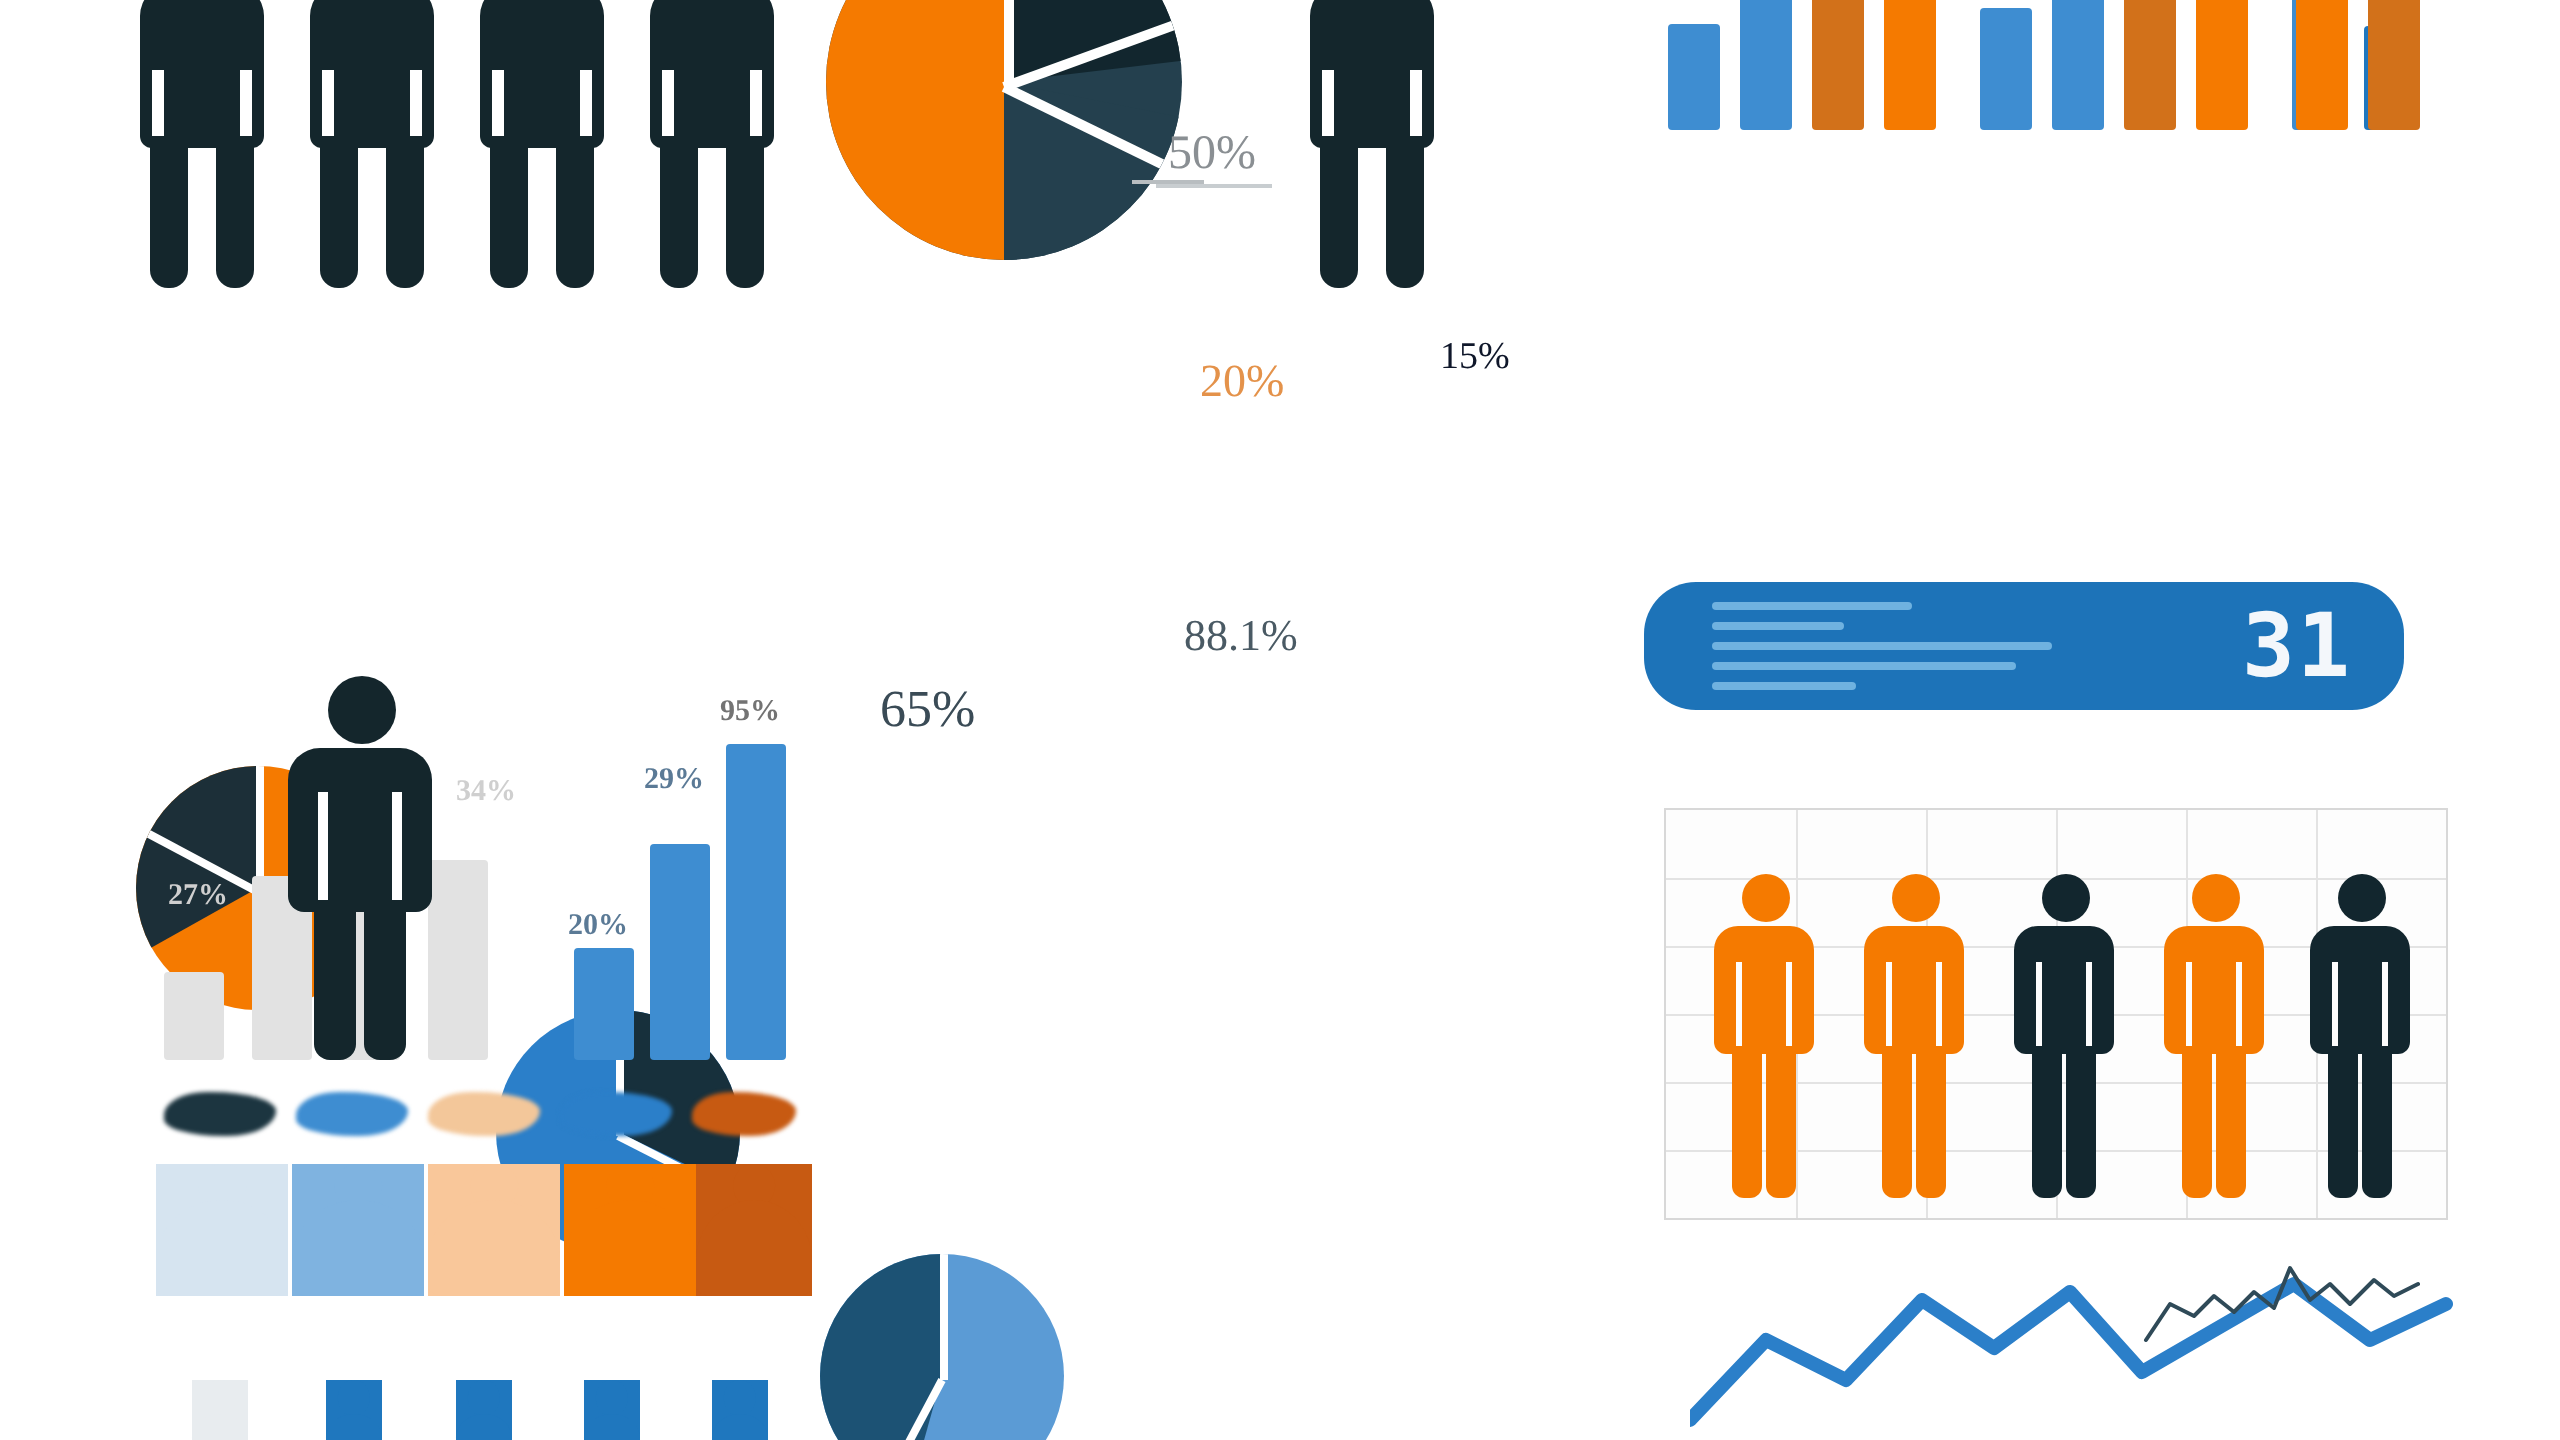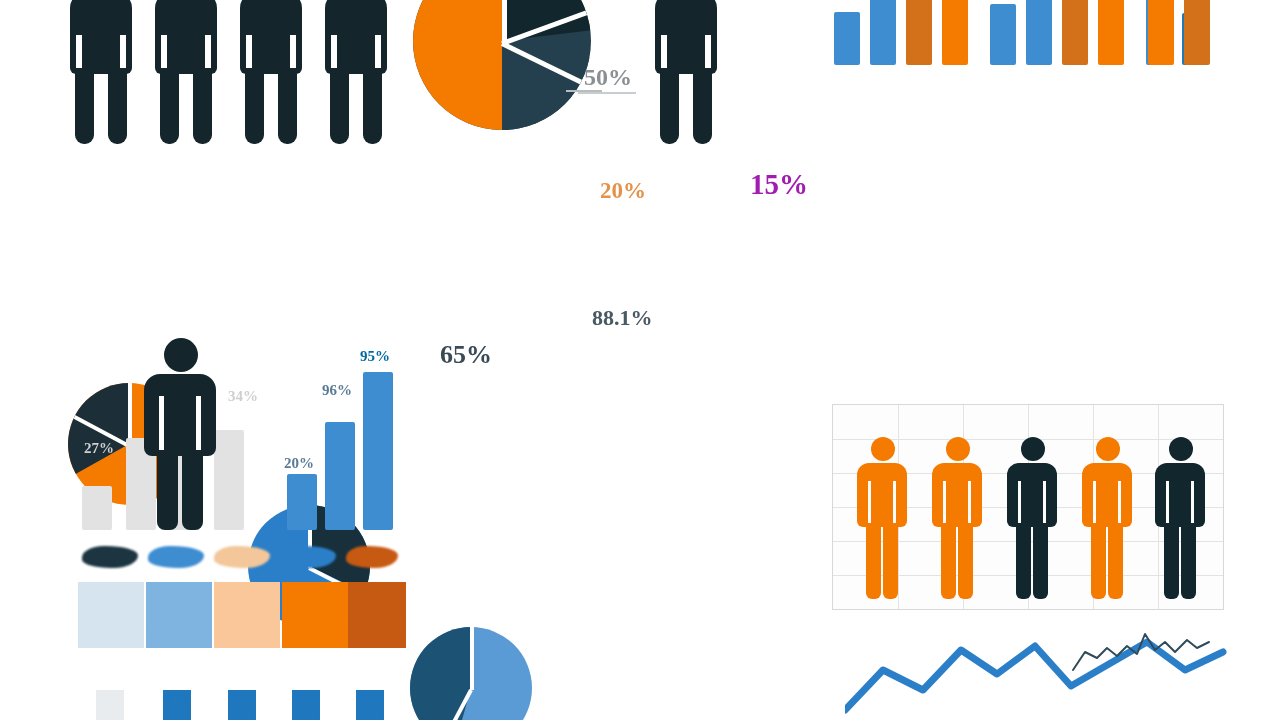--- a/index.html
+++ b/index.html
@@ -35,21 +35,21 @@
 
   
   .bar{position:absolute;bottom:0;border-radius:2px;}
   .barlabel{position:absolute;font-size:15px;font-weight:700;
             font-family:"Liberation Serif", serif;}
 
   
   .gridpanel{position:absolute;background:#fdfdfd;border:1px solid #d8d8d8;}
   .gridpanel .gl{position:absolute;background:#e3e3e3;}
 
-  .pct{position:absolute;font-family:"Liberation Serif", serif;font-weight:700;}
+  .pct{position:absolute;font-family:"Liberation Serif", serif;font-weight:400;}
 
   .bust{position:absolute;}
   .bust .bh{position:absolute;left:50%;transform:translateX(-50%);top:0;
             width:36%;height:34%;border-radius:50%;background:inherit;}
   .bust .bb{position:absolute;left:0;bottom:0;width:100%;height:72%;
             border-radius:50% 50% 14% 14%/64% 64% 10% 10%;background:inherit;}
 
   .miniav{position:absolute;}
   .miniav .mh{position:absolute;left:50%;transform:translateX(-50%);top:0;
               width:58%;height:52%;border-radius:50%;background:inherit;}
@@ -126,41 +126,51 @@
     <div class="bar" style="left:316px;width:26px;height:92px;background:#3E8DD1;"></div>
     <div class="bar" style="left:352px;width:26px;height:52px;background:#1F77BE;"></div>
   </div>
   <div class="abs" style="left:1148px;top:-30px;width:70px;height:95px;">
     <div class="bar" style="left:0px;width:26px;height:95px;background:#F57A00;"></div>
     <div class="bar" style="left:36px;width:26px;height:93px;background:#D2711A;"></div>
   </div>
 
 
 
+  <div class="banner" style="left:822px;top:291px;width:380px;height:64px;background:#1D73B8;">
+    <div class="lines">
+      <div class="ln" style="width:100px;background:#6FB2E0;"></div>
+      <div class="ln" style="width:66px;background:#6FB2E0;"></div>
+      <div class="ln" style="width:170px;background:#6FB2E0;"></div>
+      <div class="ln" style="width:152px;background:#6FB2E0;"></div>
+      <div class="ln" style="width:72px;background:#6FB2E0;"></div>
+    </div>
+    <div class="num">31</div>
+  </div>
 
   <div class="abs pie" style="left:68px;top:205px;width:122px;height:122px;background:#F57A00;">
     <div class="slice" style="background:#1C2F38;clip-path:polygon(50% 50%, 50% 0, 0 0, 0 78%);"></div>
     <div class="gapline" style="left:49%;top:0;width:4px;height:52%;"></div>
     <div class="gapline" style="left:50%;top:50%;width:56%;height:4px;transform-origin:0 50%;transform:rotate(208deg);"></div>
   </div>
 
   <div class="abs pie" style="left:248px;top:205px;width:122px;height:122px;background:#2B7FC9;">
     <div class="slice" style="background:#17303C;clip-path:polygon(50% 50%, 50% 0, 100% 0, 100% 74%);"></div>
     <div class="gapline" style="left:49%;top:0;width:4px;height:52%;"></div>
     <div class="gapline" style="left:50%;top:50%;width:56%;height:4px;transform-origin:0 50%;transform:rotate(27deg);"></div>
   </div>
 
   <div class="abs pie" style="left:410px;top:205px;width:122px;height:122px;background:#5B9BD5;">
     <div class="slice" style="background:#1C5274;clip-path:polygon(50% 50%, 50% 0, 0 0, 0 100%, 36% 100%);"></div>
     <div class="gapline" style="left:49%;top:0;width:4px;height:52%;"></div>
     <div class="gapline" style="left:50%;top:50%;width:56%;height:4px;transform-origin:0 50%;transform:rotate(118deg);"></div>
   </div>
 
   <div class="pct" style="left:600px;top:178px;font-size:23px;color:#E4924A;">20%</div>
-  <div class="pct" style="left:750px;top:168px;font-size:29px;color:#a21caf;">15%</div>
+  <div class="pct" style="left:720px;top:168px;font-size:19px;color:#0f172a;">15%</div>
 
   <div class="abs" style="left:82px;top:400px;width:190px;height:130px;">
     <div class="bar" style="left:0px;width:30px;height:44px;background:#E2E2E2;"></div>
     <div class="bar" style="left:44px;width:30px;height:92px;background:#E2E2E2;"></div>
     <div class="bar" style="left:88px;width:30px;height:118px;background:#E2E2E2;"></div>
     <div class="bar" style="left:132px;width:30px;height:100px;background:#E2E2E2;"></div>
   </div>
   <div class="barlabel" style="left:84px;top:440px;color:#CFCFCF;">27%</div>
   <div class="barlabel" style="left:228px;top:388px;color:#CFCFCF;">34%</div>
 
@@ -172,22 +182,22 @@
     <div class="abs" style="left:19px;top:112px;width:21px;height:80px;border-radius:0 0 8px 8px;background:#14262C;"></div>
     <div class="abs" style="right:19px;top:112px;width:21px;height:80px;border-radius:0 0 8px 8px;background:#14262C;"></div>
   </div>
 
   <div class="abs" style="left:287px;top:355px;width:110px;height:175px;">
     <div class="bar" style="left:0px;width:30px;height:56px;background:#3E8DD1;"></div>
     <div class="bar" style="left:38px;width:30px;height:108px;background:#3E8DD1;"></div>
     <div class="bar" style="left:76px;width:30px;height:158px;background:#3E8DD1;"></div>
   </div>
   <div class="barlabel" style="left:284px;top:455px;color:#5B7A96;">20%</div>
-  <div class="barlabel" style="left:322px;top:382px;color:#5B7A96;">96%</div>
-  <div class="barlabel" style="left:360px;top:348px;color:#0369a1;">95%</div>
+  <div class="barlabel" style="left:322px;top:382px;color:#5B7A96;">29%</div>
+  <div class="barlabel" style="left:360px;top:348px;color:#737373;">95%</div>
 
   <div class="blob" style="left:82px;top:546px;width:56px;height:22px;background:#1C3540;"></div>
   <div class="blob" style="left:148px;top:546px;width:56px;height:22px;background:#3E8DD1;"></div>
   <div class="blob" style="left:214px;top:546px;width:56px;height:22px;background:#F3C79A;"></div>
   <div class="blob" style="left:280px;top:546px;width:56px;height:22px;background:#2B7FC9;"></div>
   <div class="blob" style="left:346px;top:546px;width:52px;height:22px;background:#C75A12;"></div>
 
   <div class="bust" style="left:78px;top:582px;width:66px;height:66px;background:#D6E4F0;">
     <div class="bh"></div>
       <div class="bb"></div>

